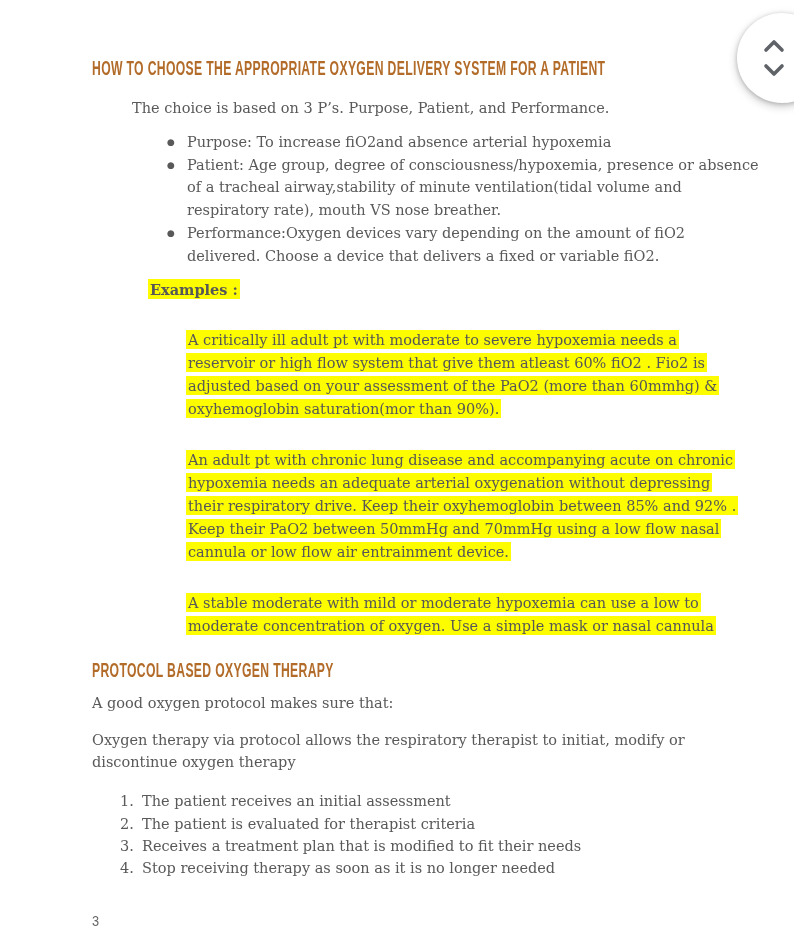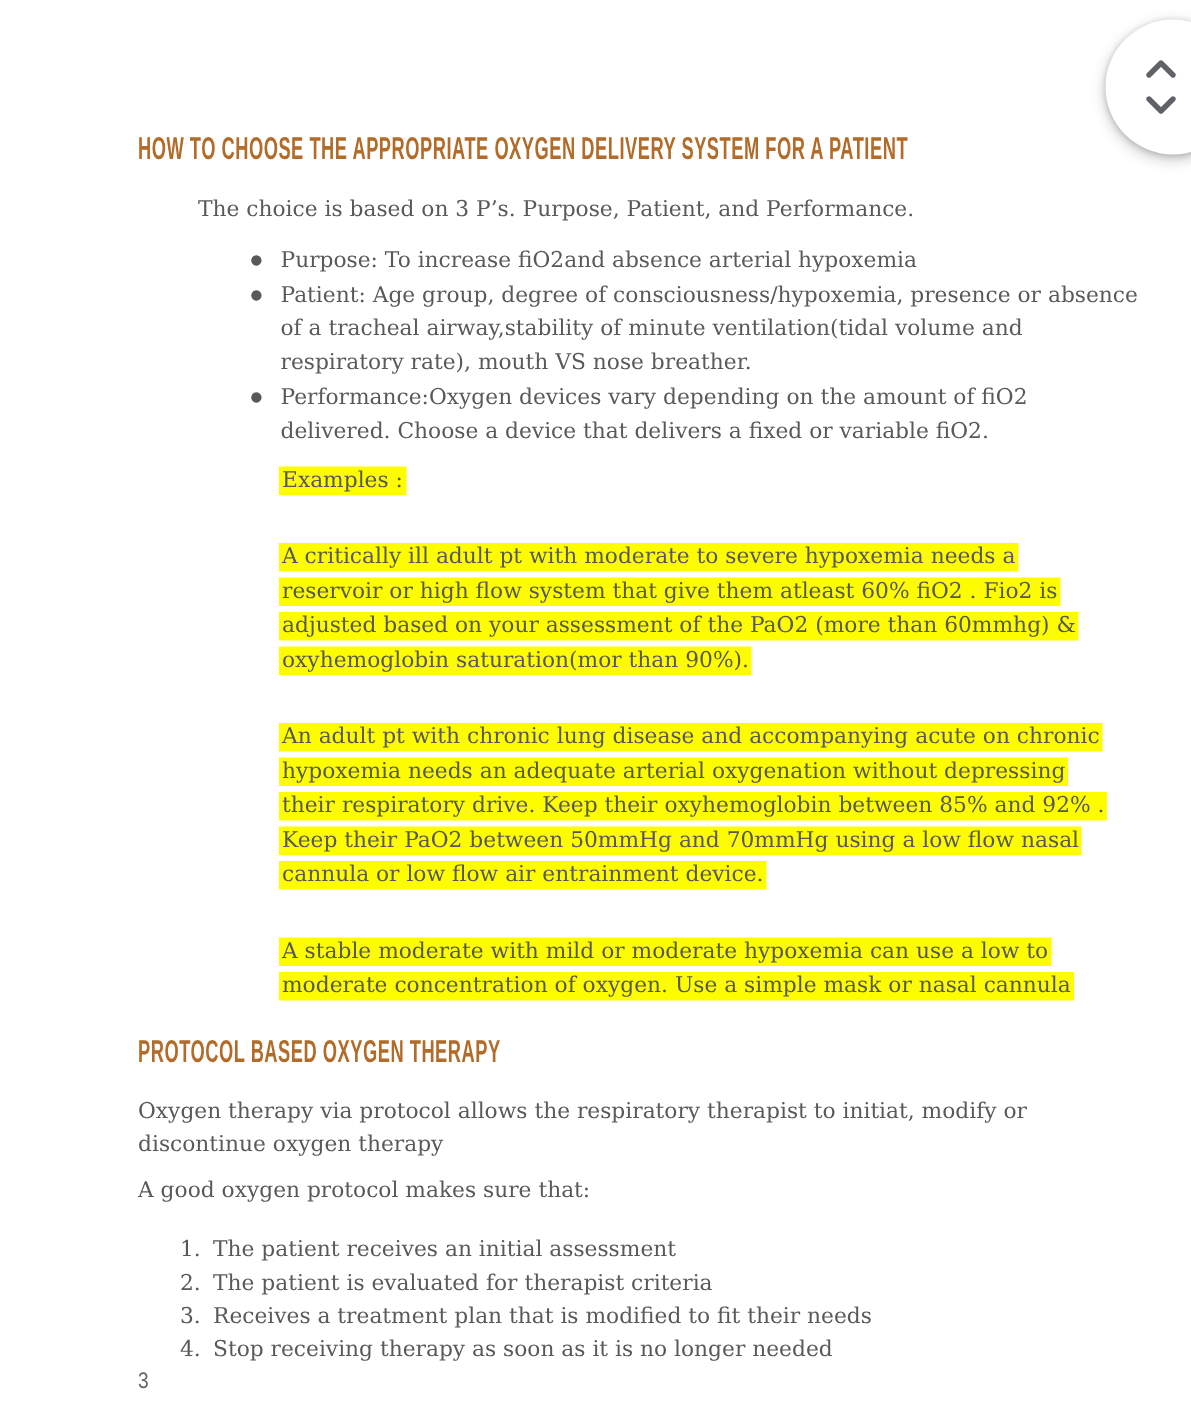--- a/index.html
+++ b/index.html
@@ -1,35 +1,35 @@
 <!DOCTYPE html>
 <html><head>
 <meta charset="utf-8">
 <style>
   html,body { margin:0; padding:0; background:#fff; }
   .page {
     position:relative; width:794px; height:941px; background:#ffffff;
     overflow:hidden; font-family:"DejaVu Serif", serif;
   }
-  .content { padding:87px 34px 0 92px; color:#595959; font-size:14.5px; }
+  .content { padding:55px 34px 0 92px; color:#595959; font-size:14.5px; }
 
   h1.section-heading, h2.section-heading {
     margin:0; font-family:"Liberation Sans", sans-serif; font-weight:bold;
     color:#b26b28; font-size:21px; line-height:26px; white-space:nowrap;
   }
   .cond { display:inline-block; transform:scaleX(0.58); transform-origin:0 50%; letter-spacing:0.6px; }
 
   .intro { margin:16px 0 0 40px; line-height:22px; }
 
   .bullet-list { margin:12px 0 0 75px; }
   .bullet-item { display:flex; line-height:22.7px; }
   .bullet-item .marker { width:20px; flex:none; }
   .bullet-item .btext { white-space:pre-line; }
 
-  .examples-label { margin:10px 0 0 94px; line-height:23px; }
+  .examples-label { margin:10px 0 0 56px; line-height:23px;font-weight:bold; }
   .example-para { margin:28px 0 0 94px; line-height:23px; }
 
   mark.hl {
     background:#fdfd00; color:#575757; padding:1.5px 2px;
     -webkit-box-decoration-break:clone; box-decoration-break:clone;
     white-space:pre-line;
   }
 
   h2.section-heading { margin-top:20px; }
   .body-para { margin:15px 0 0 0; line-height:22px; white-space:pre-line; }
@@ -121,24 +121,24 @@
 Keep their PaO2 between 50mmHg and 70mmHg using a low flow nasal
 cannula or low flow air entrainment device.</mark></p>
 
     <p class="example-para"><mark class="hl">A stable moderate with mild or moderate hypoxemia can use a low to
 moderate concentration of oxygen. Use a simple mask or nasal cannula</mark></p>
 
     <h2 class="section-heading">
       <span class="cond">PROTOCOL BASED OXYGEN THERAPY</span>
     </h2>
 
+    <p class="body-para tight">A good oxygen protocol makes sure that:</p>
+
     <p class="body-para">Oxygen therapy via protocol allows the respiratory therapist to initiat, modify or
 discontinue oxygen therapy</p>
-
-    <p class="body-para tight">A good oxygen protocol makes sure that:</p>
 
     <div class="numbered-list">
       <div class="numbered-item">
         <span class="marker">1.</span>
         <span class="ntext">The patient receives an initial assessment</span>
       </div>
       <div class="numbered-item">
         <span class="marker">2.</span>
         <span class="ntext">The patient is evaluated for therapist criteria</span>
       </div>

